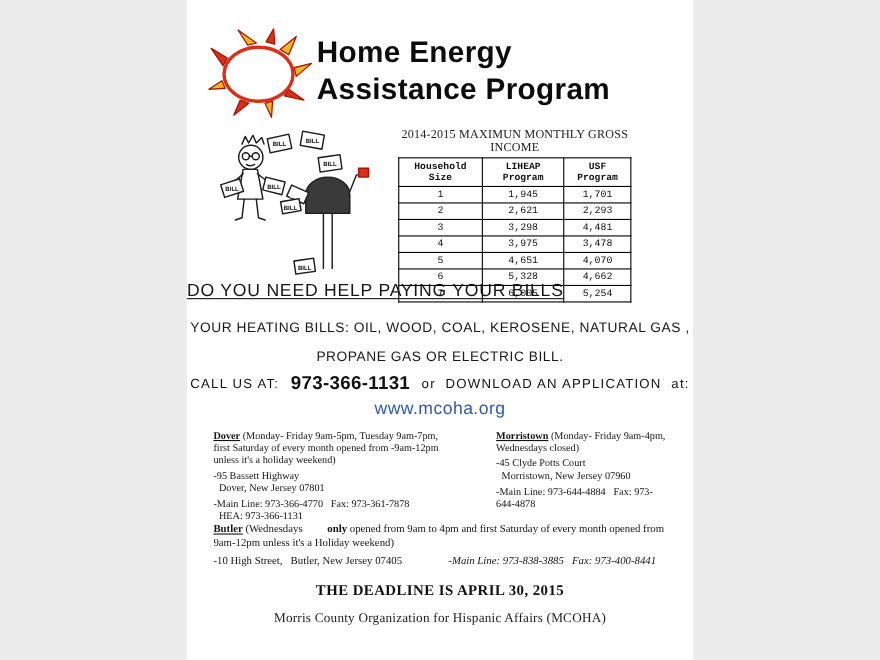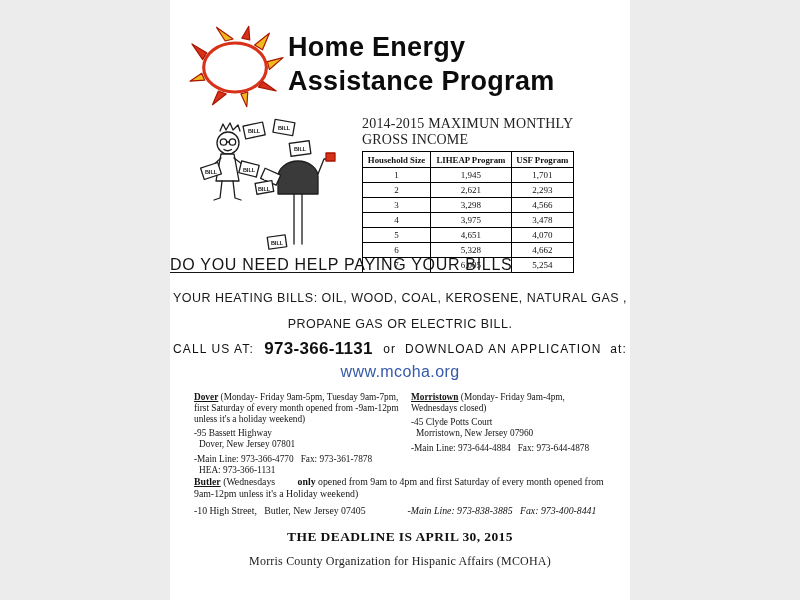--- a/index.html
+++ b/index.html
@@ -10,40 +10,40 @@
   .gutter.right { right:0; }
   .page { position:absolute; left:170px; top:0; width:460px; height:600px; background:#ffffff; }
 
   .sun { position:absolute; left:18px; top:24px; width:98px; height:84px; }
   .title { position:absolute; left:118px; top:30px; font-weight:bold; font-size:27px; line-height:34px;
            letter-spacing:0.3px; color:#0c0c0c; font-family:"Liberation Sans", sans-serif; }
 
   .cartoon { position:absolute; left:20px; top:118px; width:160px; height:140px; }
 
   .tablewrap { position:absolute; left:192px; top:116px; width:212px; }
-  .ttitle { font-family:"Liberation Serif", serif; font-size:14px; text-align:left; margin-bottom:3px;
+  .ttitle { font-family:"Liberation Serif", serif; font-size:11px; text-align:center; margin-bottom:3px;
             letter-spacing:0.2px; color:#222; }
-  table.income { width:100%; border-collapse:collapse; font-family:Liberation Serif, serif; }
+  table.income { width:100%; border-collapse:collapse; font-family:Liberation Mono, monospace; }
   table.income th { font-size:8.8px; font-weight:bold; border:1px solid #000; padding:2.5px 2px; text-align:center; }
   table.income td { font-size:9px; border:1px solid #000; padding:2px 2px; text-align:center; }
 
   .heading { position:absolute; top:256px; left:0; width:100%; text-align:left; font-size:16px;
              letter-spacing:0.7px; text-decoration:underline; text-underline-offset:2px; color:#151515; }
   .bline  { position:absolute; left:0; width:100%; text-align:center; font-size:12.5px; letter-spacing:0.5px; color:#1a1a1a; }
   .b1 { top:291px; }
   .b2 { top:317px; }
 
   .call { position:absolute; top:339px; left:0; width:100%; text-align:center; }
   .call-pre, .call-mid { font-size:12px; letter-spacing:1.1px; vertical-align:middle; }
   .call-phone { font-size:17px; font-weight:bold; letter-spacing:0.3px; vertical-align:middle; margin:0 6px; }
 
   .website { position:absolute; top:363px; left:0; width:100%; display:block; text-align:center;
              font-size:16px; letter-spacing:0.4px; color:#3558a8; text-decoration:none; cursor:pointer; }
 
-  .locs { position:absolute; top:392px; left:24px; right:22px; display:flex; }
+  .locs { position:absolute; top:392px; left:24px; right:22px; display:flex;gap:40px; }
   .loc { font-family:"Liberation Serif", serif; font-size:9.3px; line-height:1.18; color:#141414; }
   .loc.dover { width:205px; }
   .loc.morristown { margin-left:12px; flex:1; }
   .loc-name { font-weight:bold; text-decoration:underline; }
   .loc-addr-block { margin-top:3px; }
   .loc-phone-block { margin-top:4px; }
   .ind { padding-left:5px; }
   .ws { white-space:pre-wrap; }
   .bold { font-weight:bold;margin-left:20px; }
 
@@ -150,21 +150,21 @@
             <td>1,701</td>
           </tr>
           <tr>
             <td>2</td>
             <td>2,621</td>
             <td>2,293</td>
           </tr>
           <tr>
             <td>3</td>
             <td>3,298</td>
-            <td>4,566</td>
+            <td>4,481</td>
           </tr>
           <tr>
             <td>4</td>
             <td>3,975</td>
             <td>3,478</td>
           </tr>
           <tr>
             <td>5</td>
             <td>4,651</td>
             <td>4,070</td>

